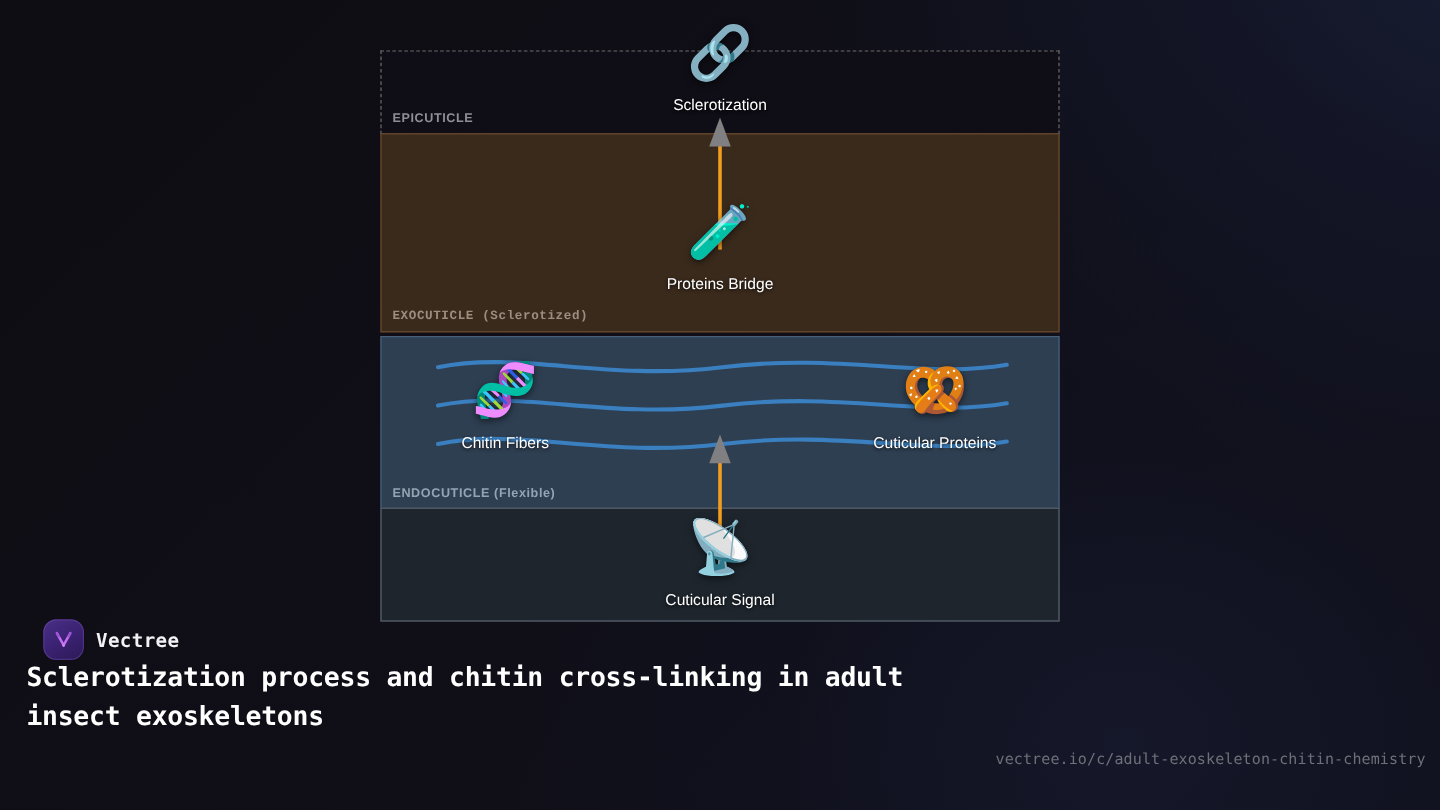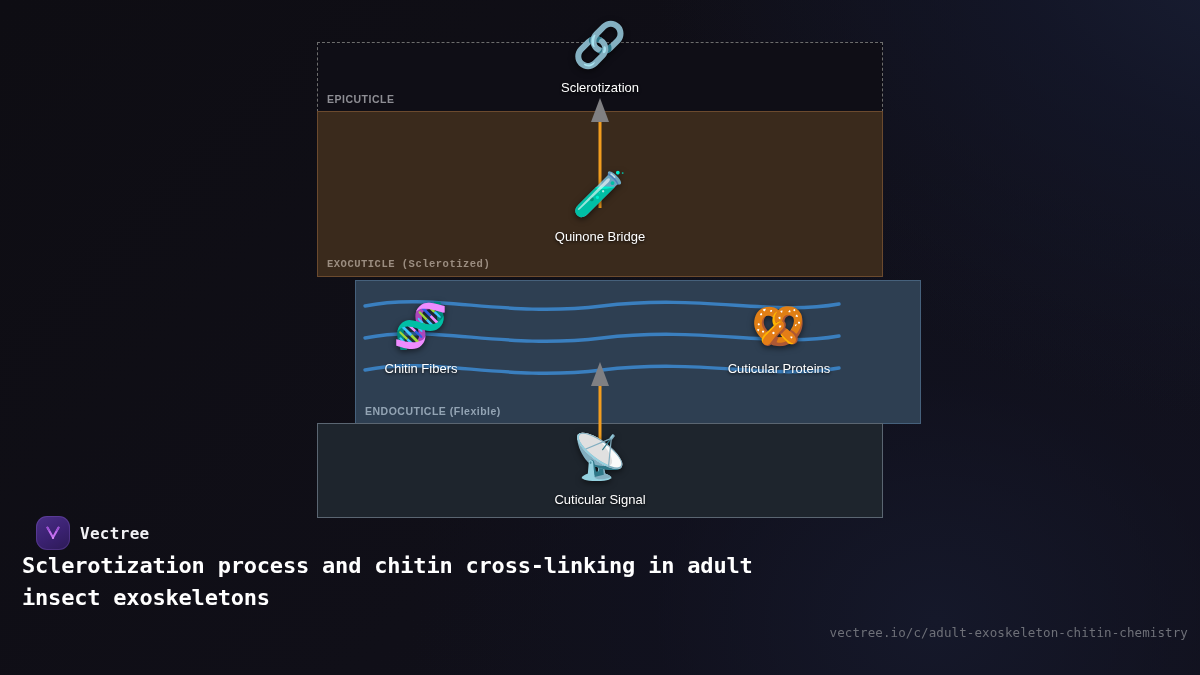--- a/index.html
+++ b/index.html
@@ -51,21 +51,20 @@
     height: 166px;
     background: #3a2a1c;
     border: 1px solid #6b4a2e;
     font-family: Liberation Mono, monospace;
   }
   .layer-endocuticle {
     top: 238px;
     height: 144px;
     background: #2e3f52;
     border: 1px solid #46617c;
-    margin-left: 38px;
   }
   .layer-basement {
     top: 381px;
     height: 95px;
     background: #1e252d;
     border: 1px solid #5b6672;
   }
   .layer-label {
     position: absolute;
     left: 9px;
@@ -243,21 +242,21 @@
       <div class="head"></div>
     </div>
 
     <div class="node" id="node-sclerotization">
       <span class="emoji">🔗</span>
       <span class="node-label">Sclerotization</span>
     </div>
 
     <div class="node" id="node-quinone">
       <span class="emoji">🧪</span>
-      <span class="node-label">Quinone Bridge</span>
+      <span class="node-label">Proteins Bridge</span>
     </div>
 
     <div class="node" id="node-chitin">
       <span class="emoji">🧬</span>
       <span class="node-label">Chitin Fibers</span>
     </div>
 
     <div class="node" id="node-proteins">
       <span class="emoji">🥨</span>
       <span class="node-label">Cuticular Proteins</span>

